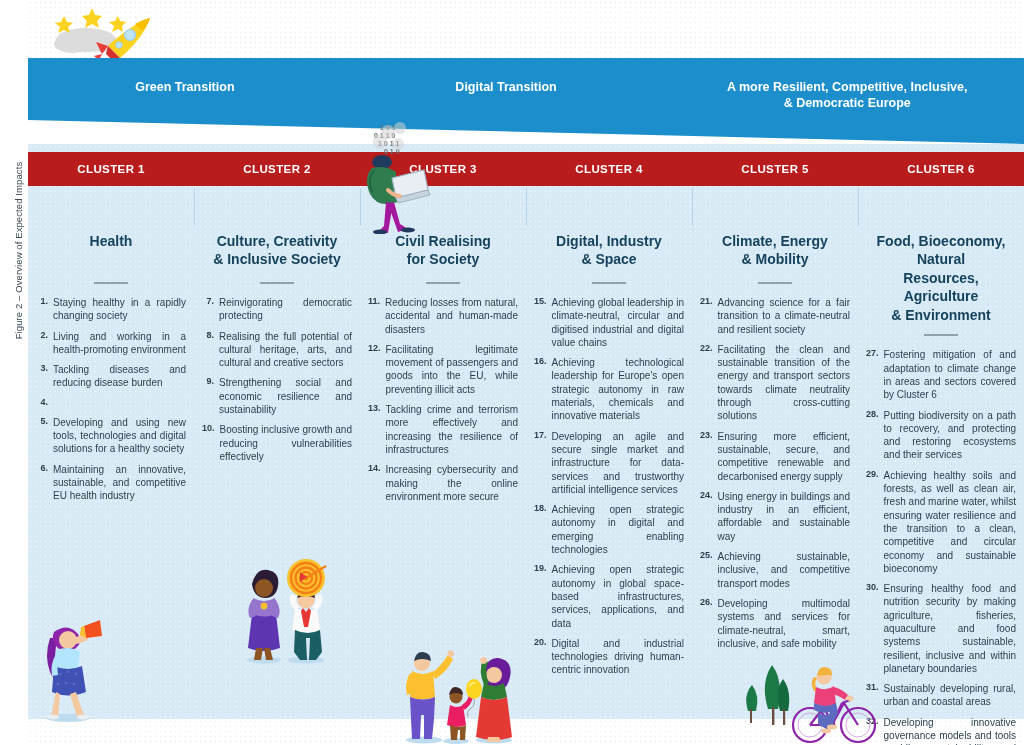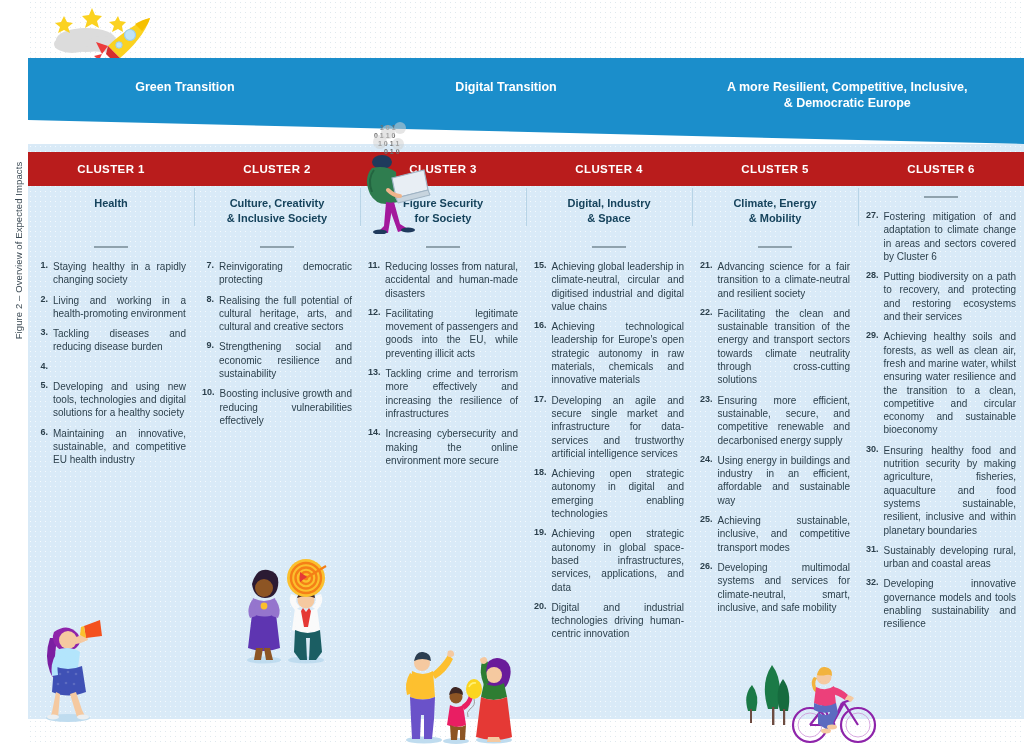--- a/index.html
+++ b/index.html
@@ -122,25 +122,26 @@
     content: "";
     position: absolute;
     left: 0; top: 2px;
     width: 1px; height: 38px;
     background: #b8d4e6;
   }
   .col-subtitle {
     text-align: center;
     color: #16435c;
     font-weight: bold;
-    font-size: 11px;
+    font-size: 14px;
     line-height: 1.32;
     padding-top: 10px;
     white-space: pre-line;
     min-height: 50px;
+    margin-top: 36px;
   }
   .col-rule {
     width: 34px; height: 2px;
     background: #8fa2ad;
     margin: 10px auto 12px auto;
   }
 
   .impact-list { list-style: none; }
   .impact-item {
     display: flex;
@@ -294,21 +295,21 @@
               <span class="impact-text">Strengthening social and economic resilience and sustainability</span>
             </li>
           <li class="impact-item">
               <span class="impact-num">10.</span>
               <span class="impact-text">Boosting inclusive growth and reducing vulnerabilities effectively</span>
             </li>
         </ul>
       </div>
 
       <div class="col">
-        <div class="col-subtitle">Figure Security
+        <div class="col-subtitle">Civil Realising
 for Society</div>
         <div class="col-rule"></div>
         <ul class="impact-list">
           <li class="impact-item">
               <span class="impact-num">11.</span>
               <span class="impact-text">Reducing losses from natural, accidental and human-made disasters</span>
             </li>
           <li class="impact-item">
               <span class="impact-num">12.</span>
               <span class="impact-text">Facilitating legitimate movement of passengers and goods into the EU, while preventing illicit acts</span>
@@ -382,20 +383,23 @@
               <span class="impact-text">Achieving sustainable, inclusive, and competitive transport modes</span>
             </li>
           <li class="impact-item">
               <span class="impact-num">26.</span>
               <span class="impact-text">Developing multimodal systems and services for climate-neutral, smart, inclusive, and safe mobility</span>
             </li>
         </ul>
       </div>
 
       <div class="col">
+        <div class="col-subtitle">Food, Bioeconomy, Natural
+Resources, Agriculture
+&amp; Environment</div>
         <div class="col-rule"></div>
         <ul class="impact-list">
           <li class="impact-item">
               <span class="impact-num">27.</span>
               <span class="impact-text">Fostering mitigation of and adaptation to climate change in areas and sectors covered by Cluster 6</span>
             </li>
           <li class="impact-item">
               <span class="impact-num">28.</span>
               <span class="impact-text">Putting biodiversity on a path to recovery, and protecting and restoring ecosystems and their services</span>
             </li>

